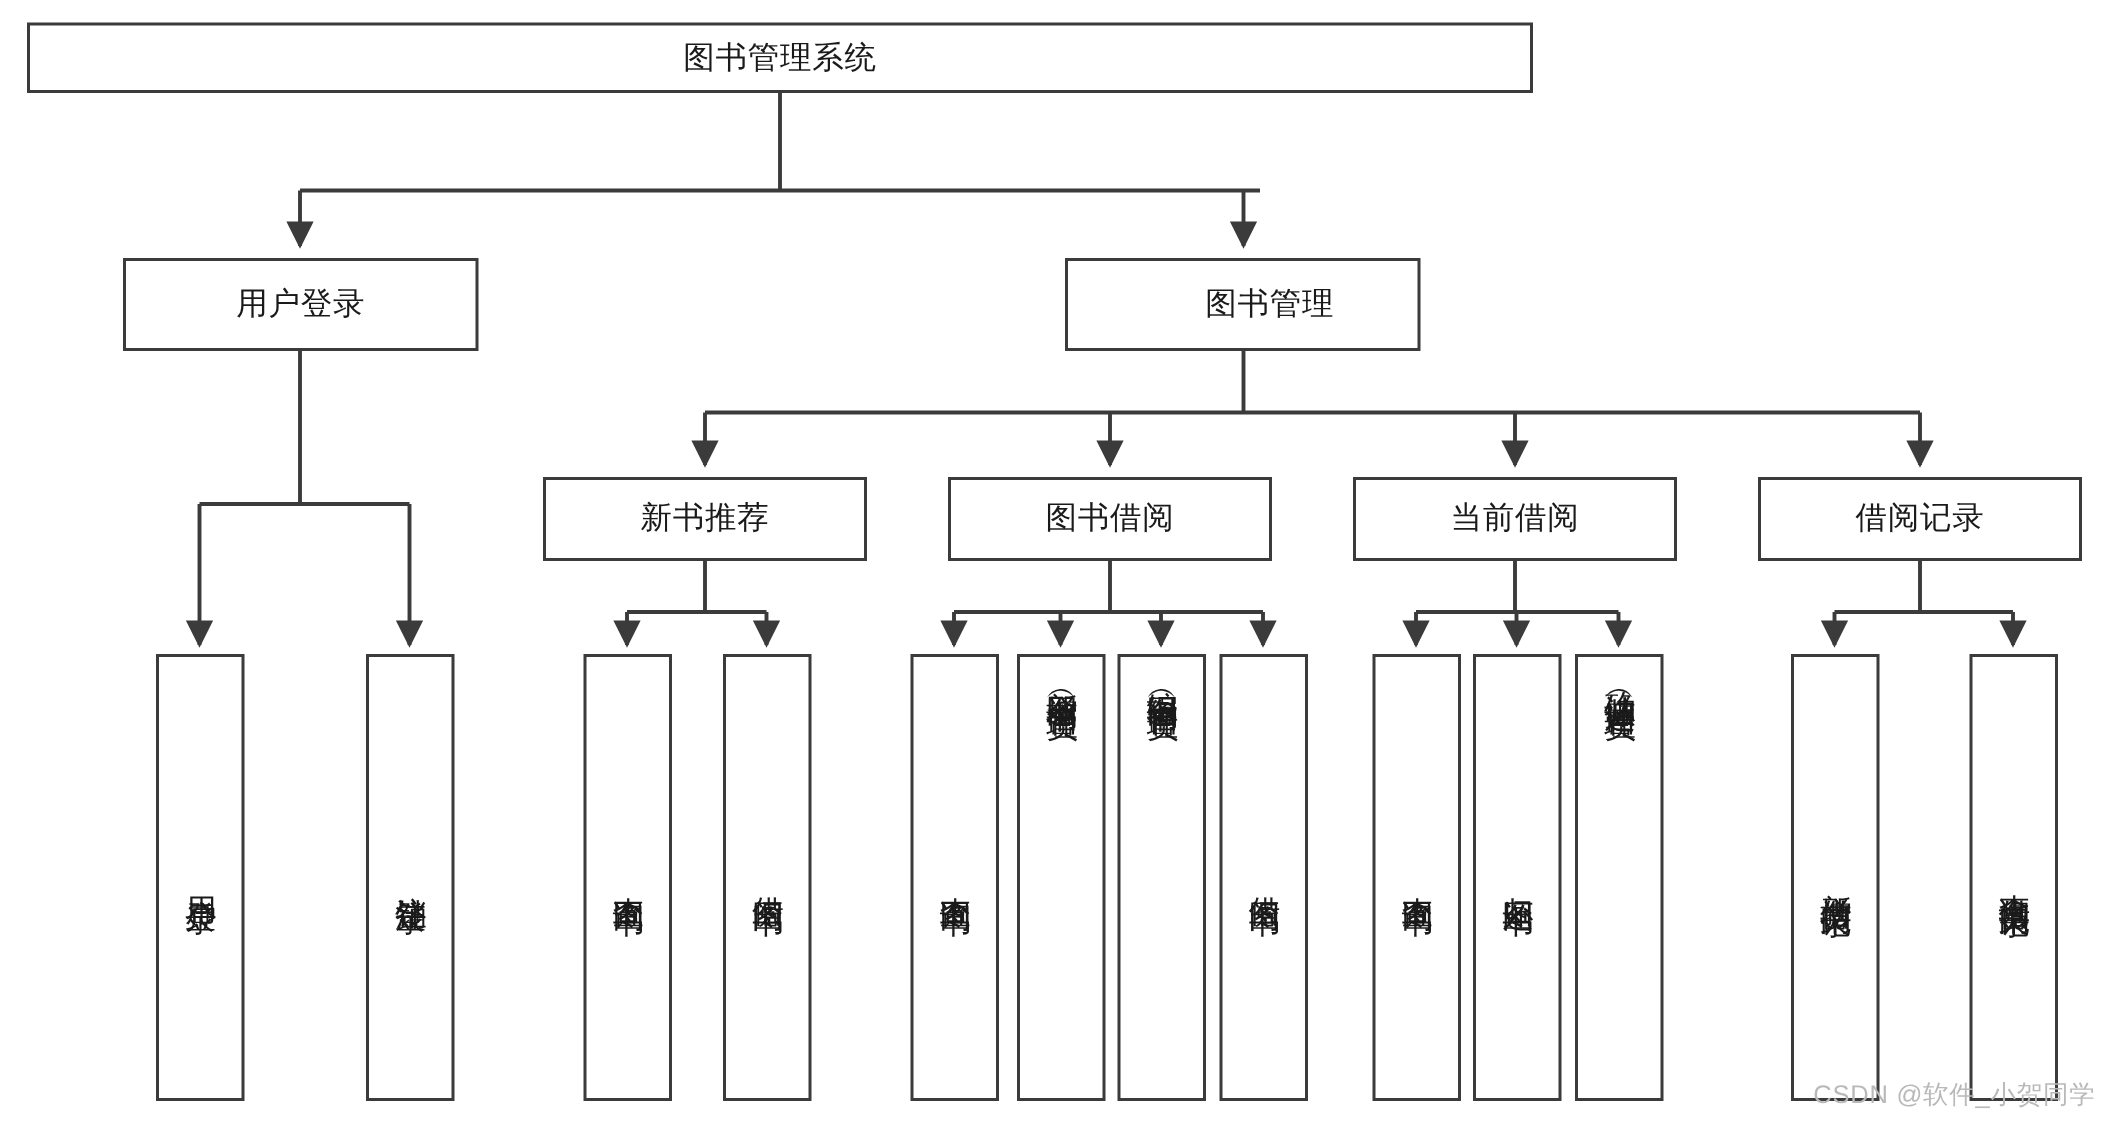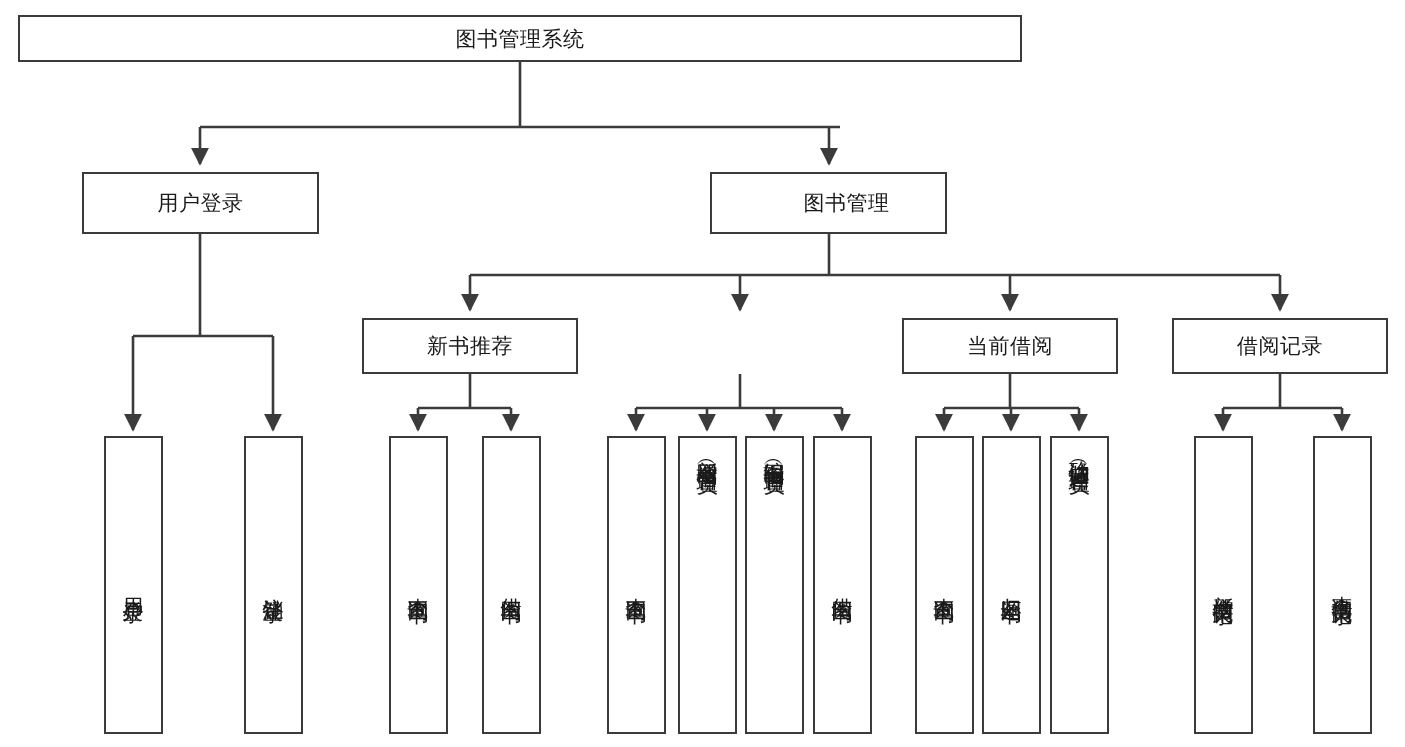--- a/index.html
+++ b/index.html
@@ -136,20 +136,23 @@
   <div class="node horiz" style="left:82px; top:172px; width:237px; height:62px;">
     <span class="label">用户登录</span>
   </div>
   <div class="node horiz" style="left:710px; top:172px; width:237px; height:62px;padding-left:36px;">
     <span class="label">图书管理</span>
   </div>
 
   <div class="node horiz" style="left:362px; top:318px; width:216px; height:56px;">
     <span class="label">新书推荐</span>
   </div>
+  <div class="node horiz" style="left:632px; top:318px; width:216px; height:56px;">
+    <span class="label">图书借阅</span>
+  </div>
   <div class="node horiz" style="left:1172px; top:318px; width:216px; height:56px;">
     <span class="label">借阅记录</span>
   </div>
   <div class="node horiz" style="left:902px; top:318px; width:216px; height:56px;">
     <span class="label">当前借阅</span>
   </div>
 
   <div class="node vert midalign" style="left:104px; top:436px; width:59px; height:298px;">
     <span class="label">用户登录</span>
   </div>
@@ -187,13 +190,14 @@
     <span class="label">确认归还（管理员）</span>
   </div>
 
   <div class="node vert midalign" style="left:1194px; top:436px; width:59px; height:298px;">
     <span class="label">新增借阅记录</span>
   </div>
   <div class="node vert midalign" style="left:1313px; top:436px; width:59px; height:298px;">
     <span class="label">查询借阅记录</span>
   </div>
 
+  <div class="watermark">CSDN @软件_小贺同学</div>
 </div>
 
 </body></html>

